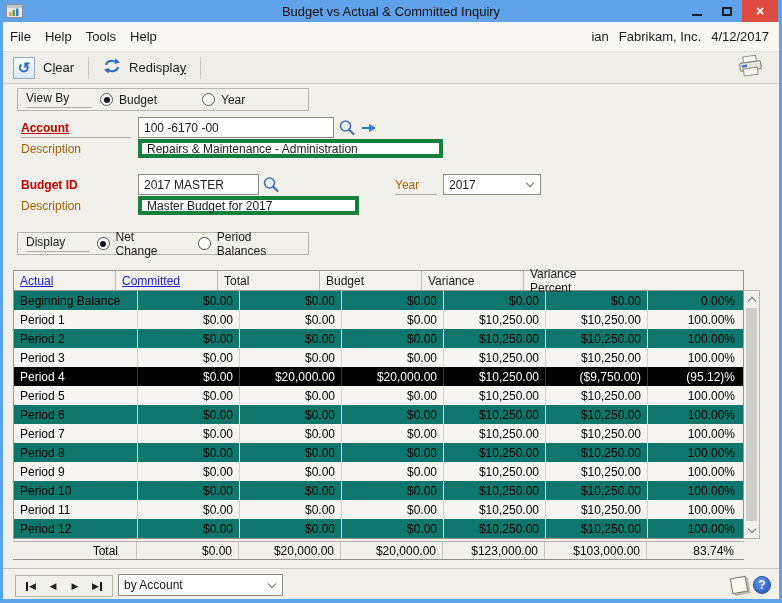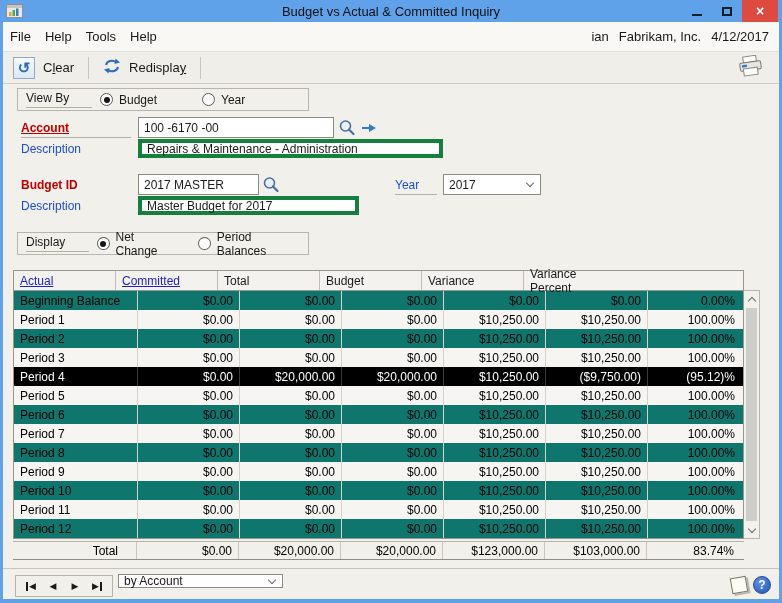--- a/index.html
+++ b/index.html
@@ -32,21 +32,21 @@
 
   
   .content{position:absolute;left:3px;right:3px;top:84px;height:484px;background:#F1F0EA;}
 
   .groupbox{position:absolute;border:1px solid #B7B5AD;background:#F1F0EA;display:flex;align-items:center;padding:0 8px;}
   .prompt{font-size:12px;color:#1a1a1a;border-bottom:1px solid #B2B0A8;padding-bottom:2px;}
   .radio{display:flex;align-items:center;gap:6px;font-size:12px;color:#1a1a1a;}
   .rdot{width:13px;height:13px;border-radius:50%;border:1px solid #5A5A5A;background:#fff;display:flex;align-items:center;justify-content:center;}
   .rdot.sel::after{content:"";width:6px;height:6px;border-radius:50%;background:#161616;}
 
-  .lbl{position:absolute;font-size:12px;color:#1d4ed8;}
+  .lbl{position:absolute;font-size:12px;color:#a16207;}
   .lbl-line{border-bottom:1px solid #B2B0A8;padding-bottom:2px;}
   .red{color:#C00000;font-weight:bold;}
   .red-u{text-decoration:underline;}
   .inputbox{position:absolute;background:#fff;border:1px solid #8C8A82;font-size:12px;color:#1a1a1a;display:flex;align-items:center;padding-left:5px;}
   .flatbox{position:absolute;background:#fff;border:4px solid #15803d;font-size:12px;color:#1a1a1a;display:flex;align-items:center;padding-left:5px;}
   .iconbtn{position:absolute;display:flex;align-items:center;justify-content:center;}
   .combo{position:absolute;background:#fff;border:1px solid #8C8A82;display:flex;align-items:center;font-size:12px;color:#1a1a1a;padding-left:5px;}
   .combo .chev{margin-left:auto;margin-right:7px;}
   .chev{width:6px;height:6px;border-right:1.6px solid #6B6B6B;border-bottom:1.6px solid #6B6B6B;transform:rotate(45deg);margin-top:-3px;}
   .chev.up{transform:rotate(-135deg);margin-top:3px;}
@@ -76,21 +76,21 @@
   .total-row{position:absolute;left:10px;top:457px;width:731px;height:19px;display:flex;background:#F1F0EA;border-top:1px solid #B5B3AB;border-bottom:1px solid #8F8D85;}
   .total-row .cell{border-right:1px solid #C9C7C0;}
   .total-row .cell:last-child{border-right:none;}
   .total-label{justify-content:flex-end;padding-right:18px;font-size:12px;}
 
   
   .statusbar{position:absolute;left:3px;right:3px;top:568px;height:31px;background:#F1F0EA;border-top:1px solid #C6C4BD;}
   .nav-group{position:absolute;left:12px;top:6px;height:22px;border:1px solid #B5B3AB;display:flex;align-items:center;padding:0 5px;gap:2px;background:#F1F0EA;}
   .nav-btn{width:20px;height:18px;display:flex;align-items:center;justify-content:center;font-size:9px;color:#1a1a1a;gap:1px;}
   .nav-bar{width:2px;height:9px;background:#1a1a1a;}
-  .footer-combo{left:115px;top:5px;width:165px;height:14px;}
+  .footer-combo{left:115px;top:5px;width:165px;height:22px;}
   .note-icon{position:absolute;right:32px;top:8px;width:16px;height:16px;background:#FCFCF4;border:1px solid #77766A;transform:rotate(-10deg);box-shadow:2px 2px 0 #B9B8A8;}
   .help-icon{position:absolute;right:8px;top:7px;width:18px;height:18px;border-radius:50%;background:radial-gradient(circle at 35% 30%,#5E92E8,#2355B8);border:1px solid #24489C;color:#fff;font-size:12px;font-weight:bold;display:flex;align-items:center;justify-content:center;}
 </style>
 </head>
 <body>
 
 <div class="window">
 
   <div class="titlebar">
     <span class="app-icon">

